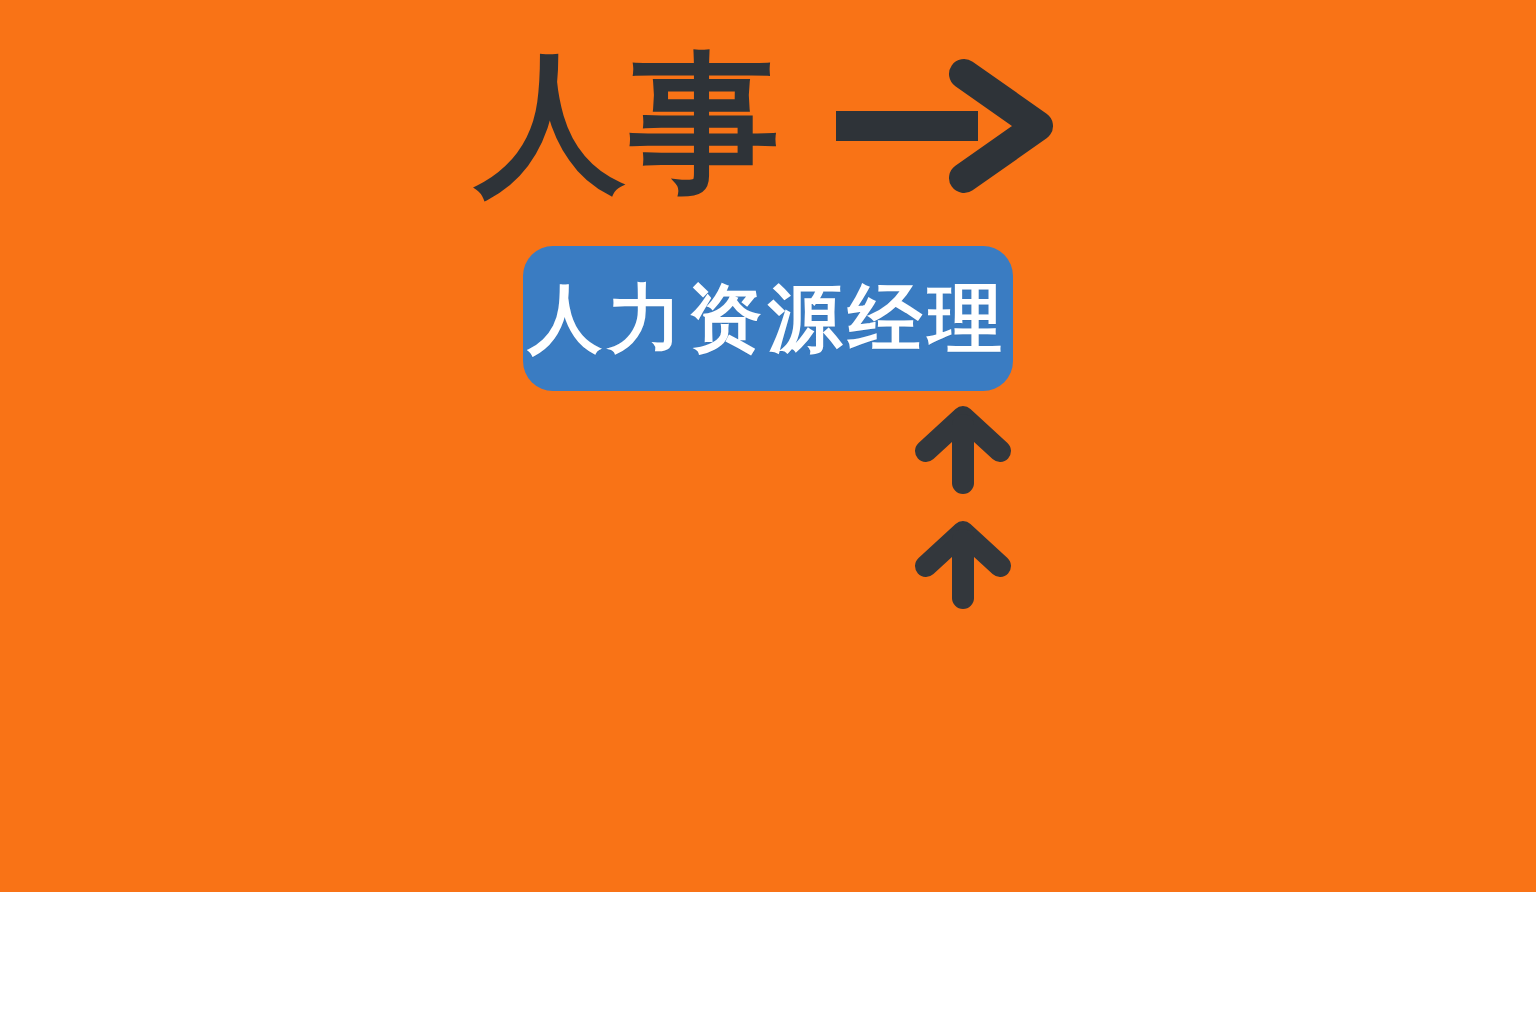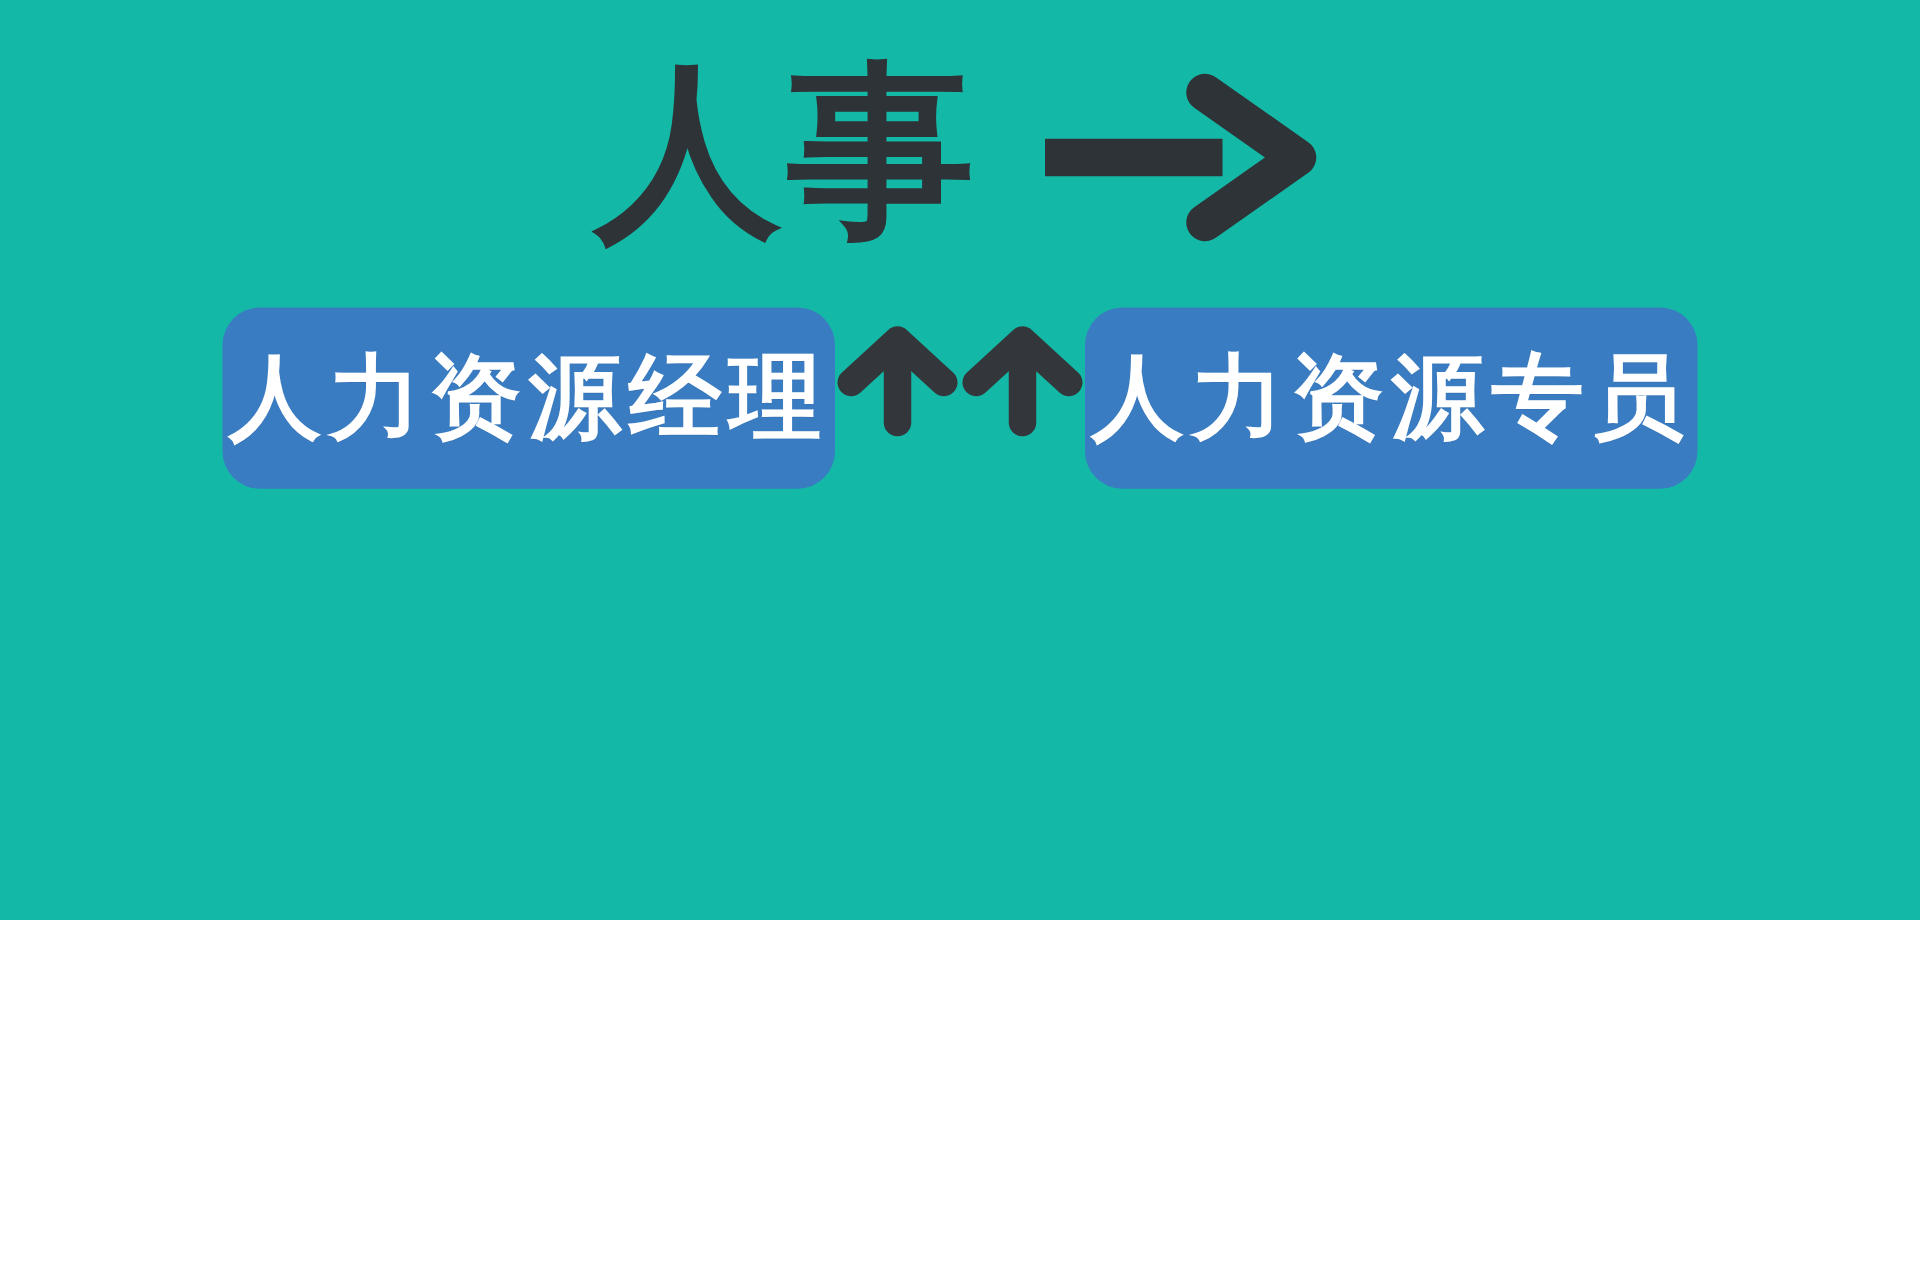--- a/index.html
+++ b/index.html
@@ -4,27 +4,26 @@
 <style>
   html, body {
     margin: 0;
     padding: 0;
     background: #ffffff;
     font-family: "Liberation Sans", "DejaVu Sans", sans-serif;
   }
   .canvas {
     position: relative;
     width: 1536px;
-    height: 736px;
-    background: #14b8a6;
+    height: 892px;
+    background: #f97316;
     overflow: hidden;
     display: flex;
     flex-direction: column;
     align-items: center;
-    font-family: Liberation Serif, serif;
   }
   .title-row {
     margin-top: 28px;
     height: 190px;
     display: flex;
     align-items: center;
     justify-content: center;
     gap: 42px;
     color: #2e3338;
   }
@@ -36,22 +35,22 @@
     color: #2e3338;
     white-space: nowrap;
   }
   .title-arrow-svg {
     display: block;
     margin-top: 6px;
   }
   .stack {
     margin-top: 28px;
     display: flex;
-    flex-direction: row;
-    align-items: flex-start;
+    flex-direction: column;
+    align-items: flex-end;
   }
   .level-box {
     width: 490px;
     height: 145px;
     background: #3a7cc2;
     border-radius: 30px;
     display: flex;
     align-items: center;
     justify-content: center;
   }
@@ -98,18 +97,15 @@
     </div>
 
 
     <div class="up-arrow-wrap">
       <svg width="100" height="92" viewBox="0 0 100 92" aria-hidden="true">
         <path d="M13 48 L50 14 L87 48" stroke="#33373c" stroke-width="22" fill="none" stroke-linecap="round" stroke-linejoin="round"></path>
         <path d="M50 22 V80" stroke="#33373c" stroke-width="22" fill="none" stroke-linecap="round"></path>
       </svg>
     </div>
 
-    <div class="level-box">
-      <span class="level-label">人力资源专员</span>
-    </div>
 
   </div>
 </div>
 
 </body></html>

